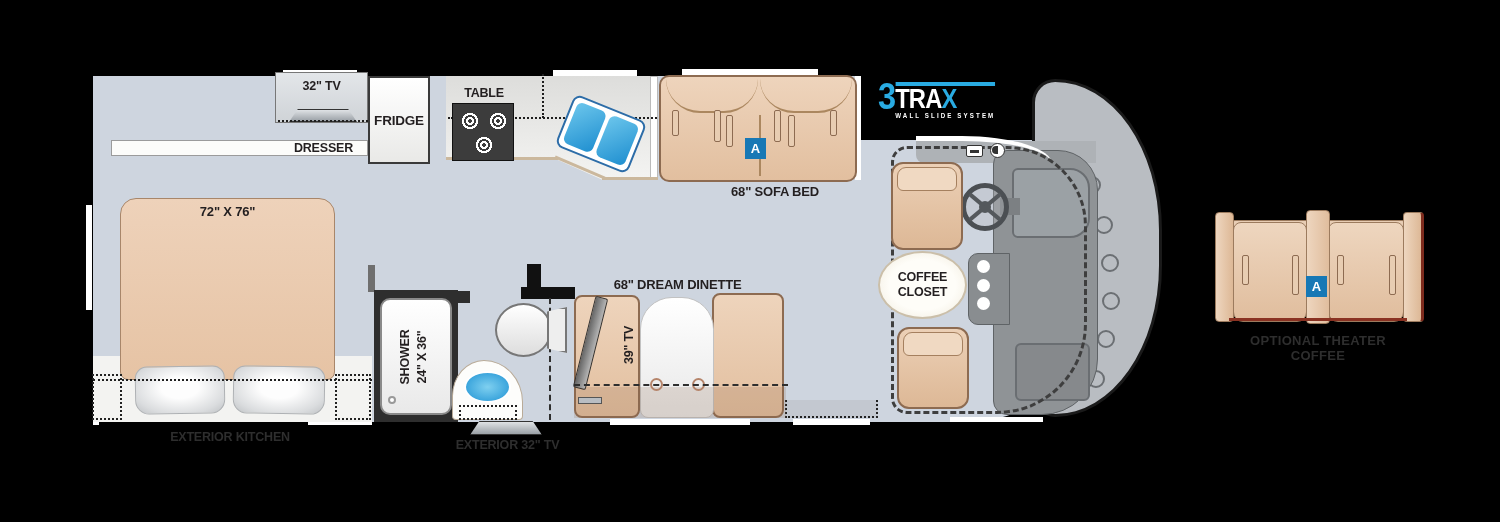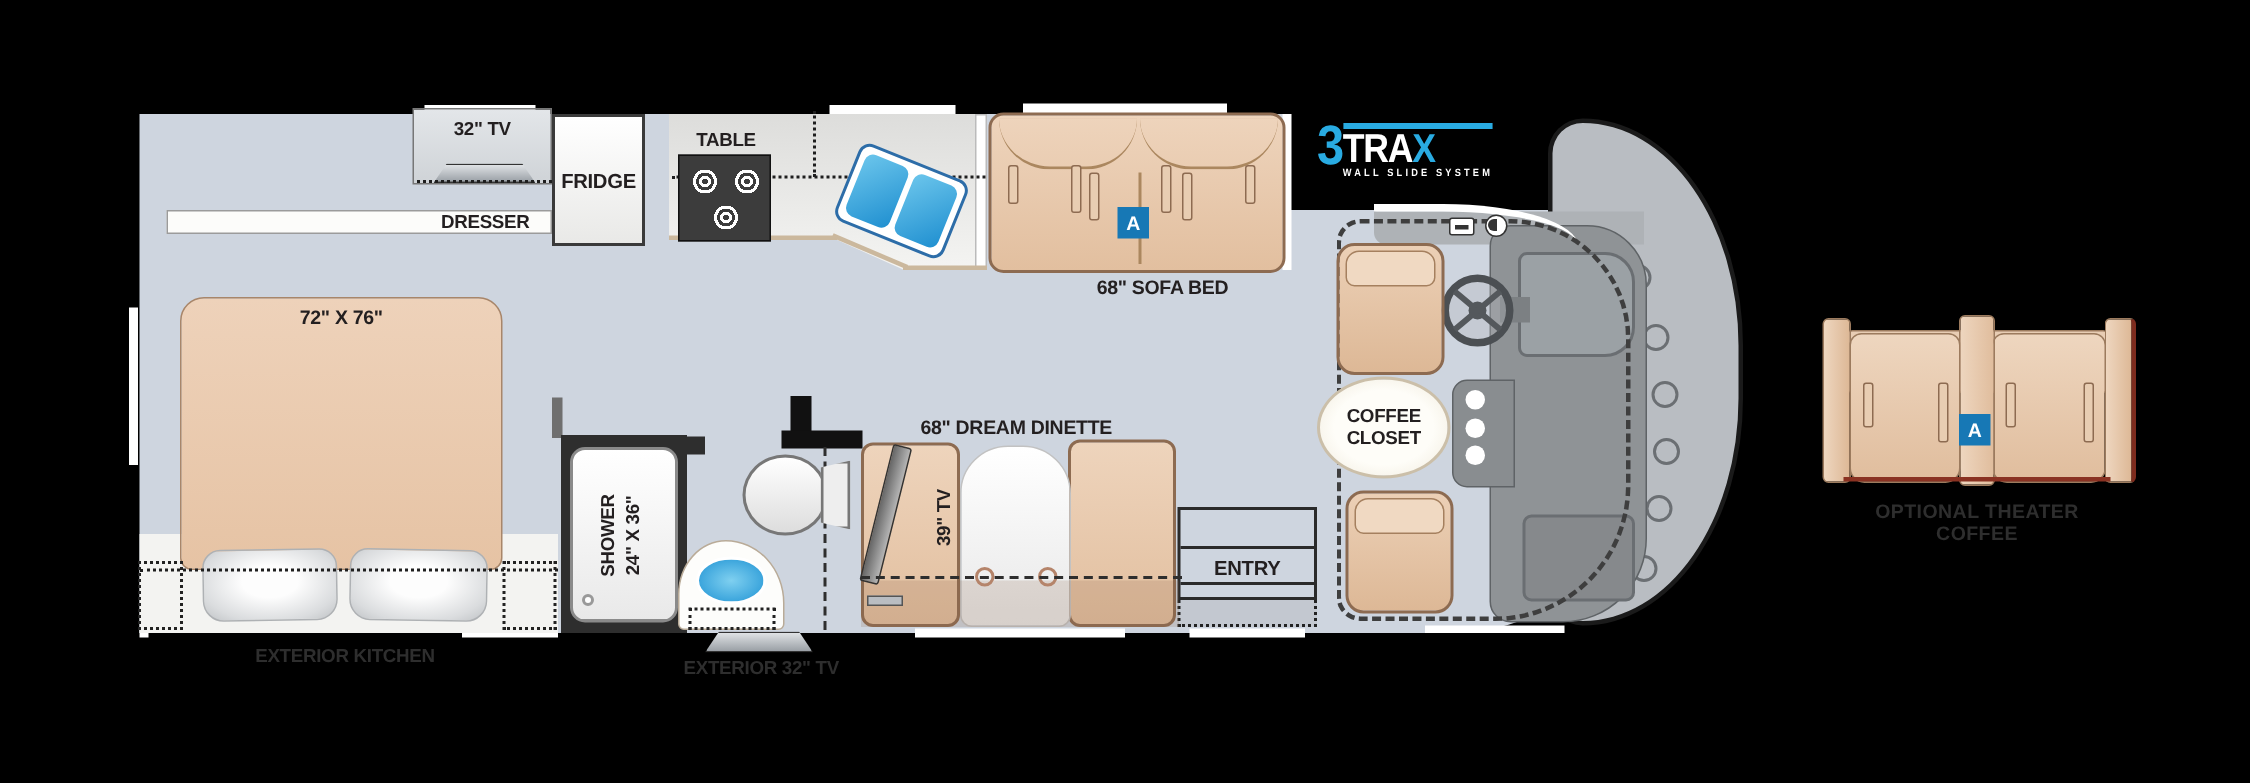--- a/index.html
+++ b/index.html
@@ -155,25 +155,20 @@
   <div class="abs" style="left:640px;top:297px;width:74px;height:121px;background:linear-gradient(180deg,#ffffff,#e8e8e8);border:1px solid #c2c2c2;border-radius:32px 32px 8px 8px;z-index:7;"></div>
   <div class="abs" style="left:650px;top:378px;width:13px;height:13px;border:2.5px solid #b5846a;border-radius:50%;z-index:8;"></div>
   <div class="abs" style="left:692px;top:378px;width:13px;height:13px;border:2.5px solid #b5846a;border-radius:50%;z-index:8;"></div>
   <div class="abs" style="left:584px;top:296px;width:13px;height:94px;background:linear-gradient(90deg,#666,#b5b5b5);border:1px solid #333;border-radius:2px;transform:rotate(14deg);z-index:8;"></div>
   <div class="abs vtext lbl" style="left:595px;top:337px;width:70px;height:16px;font-size:12.5px;z-index:8;">39" TV</div>
   <div class="abs" style="left:574px;top:387px;width:212px;height:31px;background:rgba(139,101,71,.18);z-index:7;"></div>
   <div class="abs dashline" style="left:574px;top:384px;width:214px;z-index:8;"></div>
   <div class="abs" style="left:578px;top:397px;width:24px;height:7px;background:#b9bdc2;border:1px solid #555;z-index:8;"></div>
 
 
-  <div class="abs" style="left:785px;top:338px;width:93px;height:62px;border:2px solid #2a2a2a;z-index:6;">
-    <div style="position:absolute;left:0;right:0;top:24px;border-top:2px solid #2a2a2a;"></div>
-    <div style="position:absolute;left:0;right:0;bottom:8px;border-top:2px solid #2a2a2a;"></div>
-    <div class="lbl" style="position:absolute;left:0;right:0;top:31px;font-size:13.5px;">ENTRY</div>
-  </div>
   <div class="abs" style="left:785px;top:400px;width:93px;height:18px;background:#c3c8d0;border:2px dotted #222;border-top:none;z-index:6;"></div>
 
   <div class="abs" style="left:1032px;top:79px;width:130px;height:338px;background:#b9bdc2;border:3px solid #1a1a1a;border-radius:26px 120px 120px 26px / 26px 170px 170px 26px;z-index:5;">
     <span class="nosecircle" style="left:48px;top:94px;"></span>
     <span class="nosecircle" style="left:60px;top:134px;"></span>
     <span class="nosecircle" style="left:66px;top:172px;"></span>
     <span class="nosecircle" style="left:67px;top:210px;"></span>
     <span class="nosecircle" style="left:62px;top:248px;"></span>
     <span class="nosecircle" style="left:52px;top:288px;"></span>
   </div>

